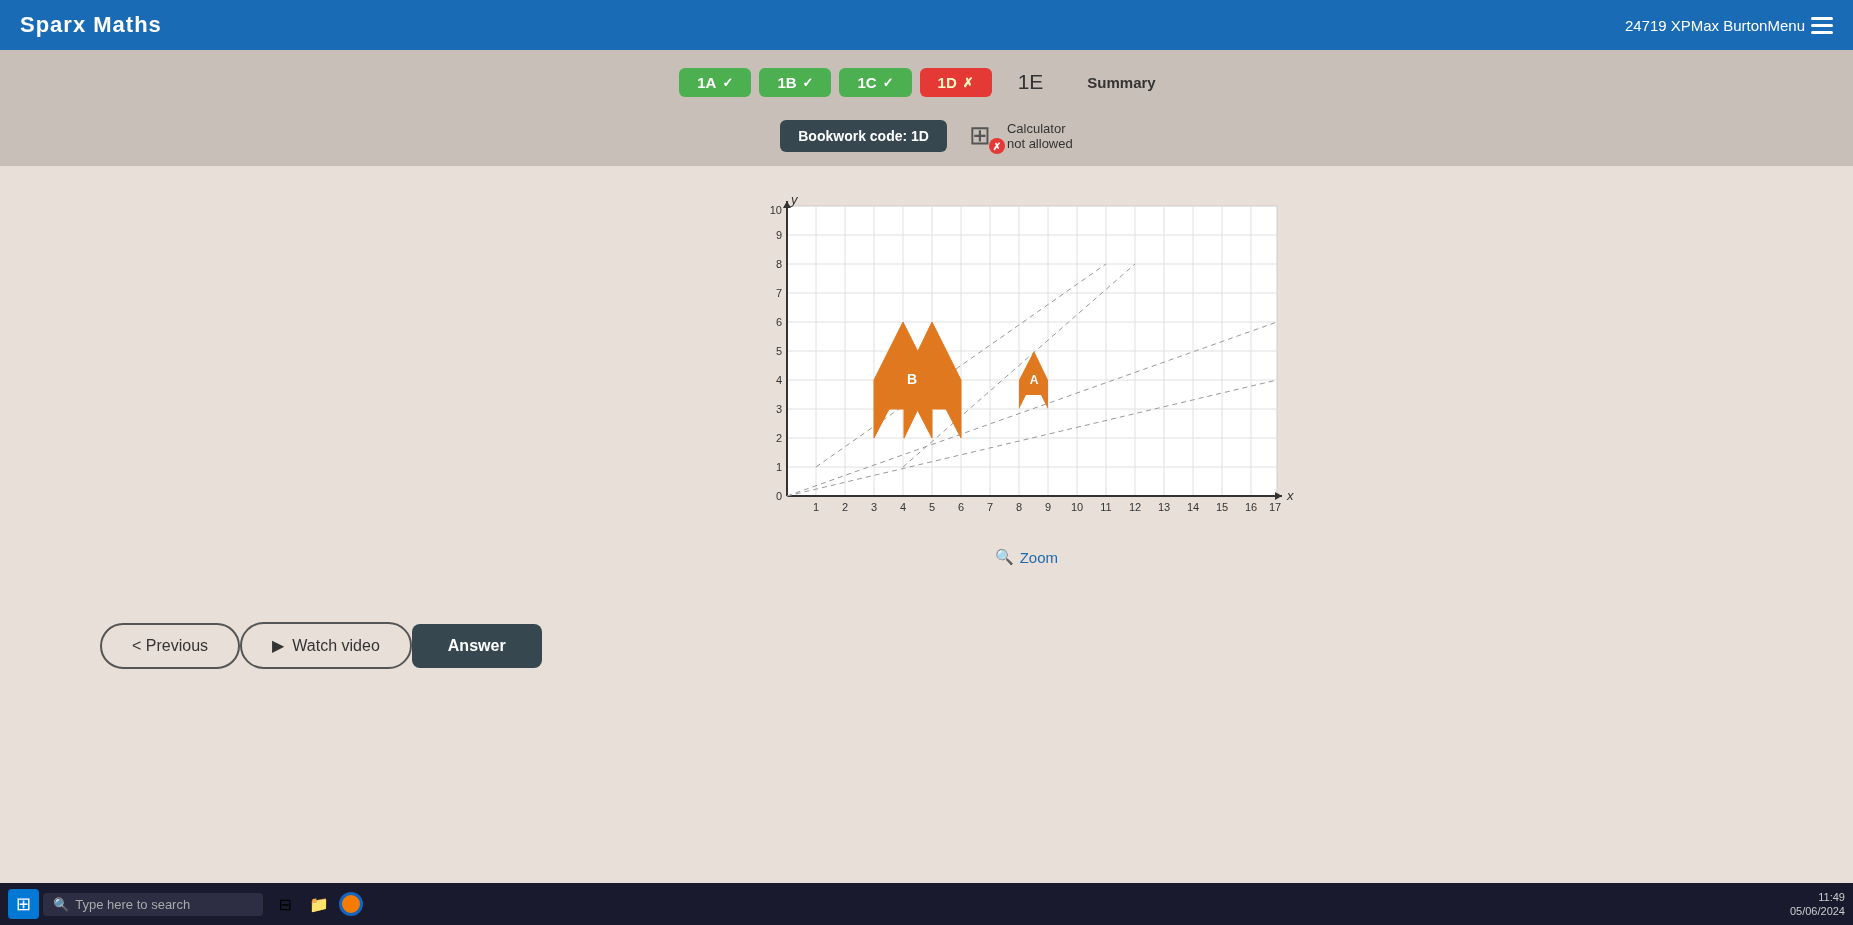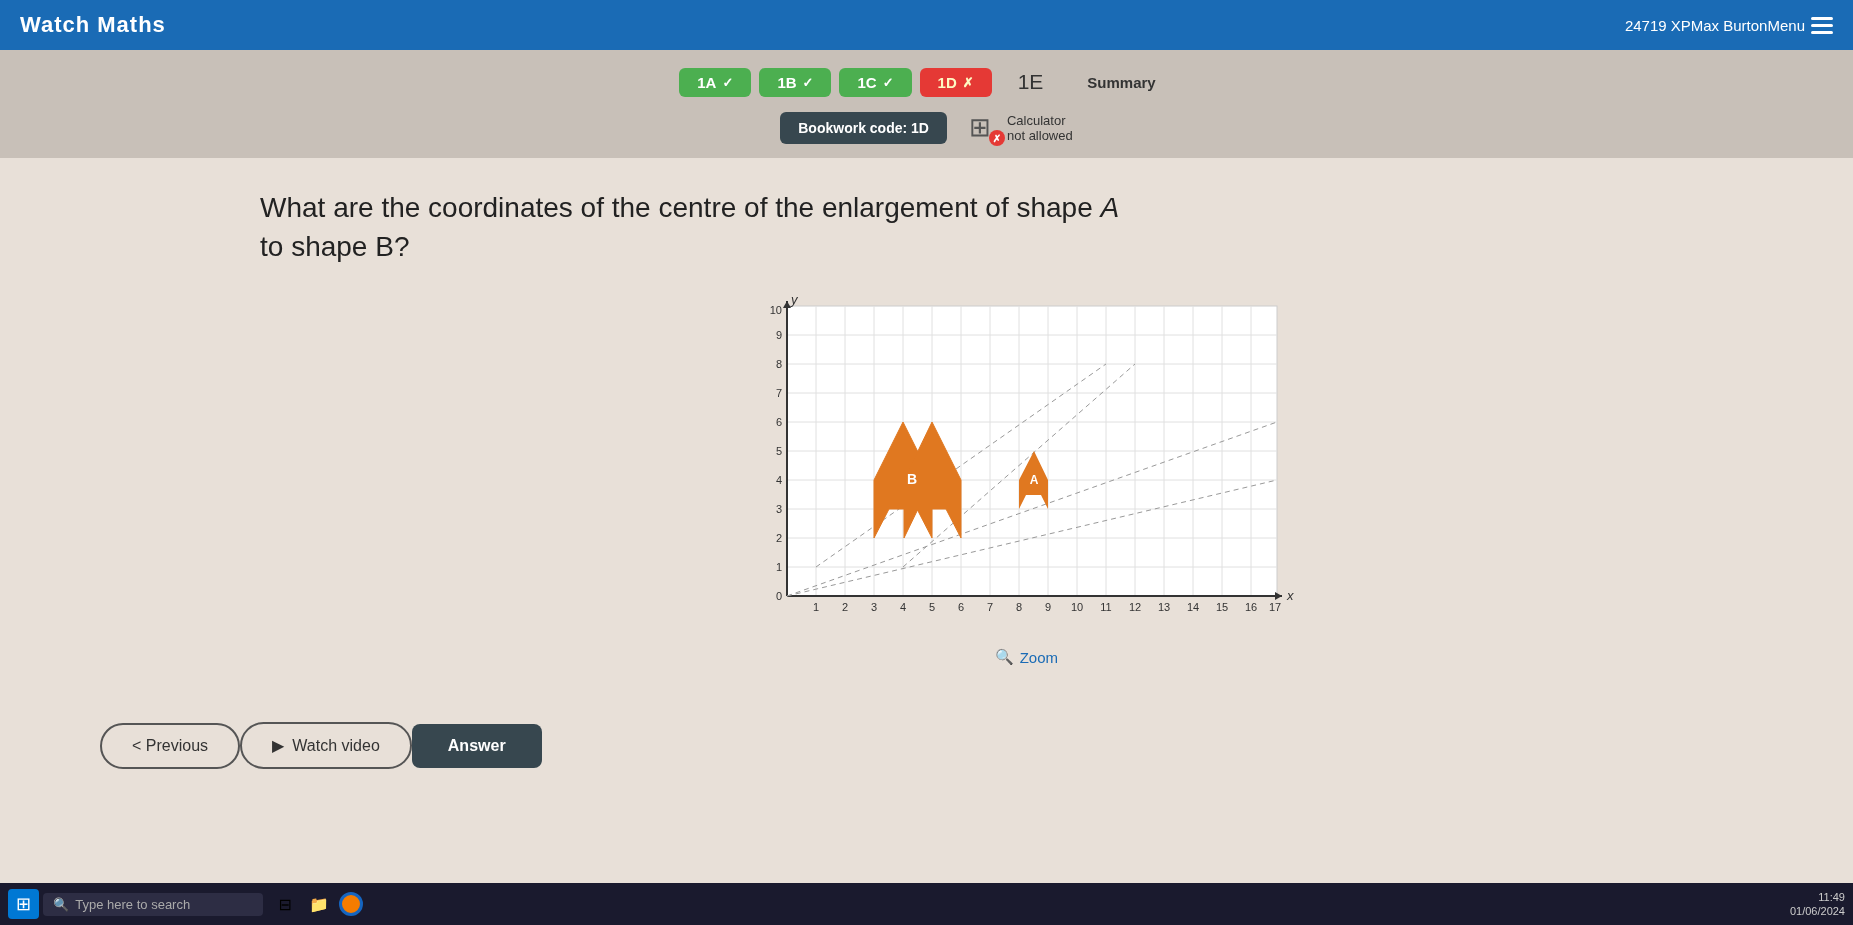--- a/index.html
+++ b/index.html
@@ -60,21 +60,21 @@
       background: #c8c0b8;
       padding: 14px 0 0 0;
       display: flex;
       flex-direction: column;
       align-items: center;
     }
     .tabs-row {
       display: flex;
       align-items: center;
       gap: 8px;
-      margin-bottom: 12px;
+      margin-bottom: 20px;
     }
     .tab {
       padding: 6px 18px;
       border-radius: 6px;
       font-size: 15px;
       font-weight: 600;
       cursor: pointer;
       display: flex;
       align-items: center;
       gap: 6px;
@@ -288,21 +288,21 @@
     }
     .taskbar-time {
       text-align: right;
       line-height: 1.3;
     }
   </style>
 </head>
 <body>
 
 <div class="top-bar">
-  <div class="top-bar-logo">Watch Maths</div>
+  <div class="top-bar-logo">Sparx Maths</div>
   <div class="top-bar-right">
     <span>24719 XP</span>
     <span>Max Burton</span>
     <div class="menu-btn">
       <span>Menu</span>
       <div class="hamburger">
         <span></span>
           <span></span>
           <span></span>
       </div>
@@ -344,24 +344,20 @@
       </div>
       <div>
         <div>Calculator</div>
         <div>not allowed</div>
       </div>
     </div>
   </div>
 </div>
 
 <div class="main-content">
-  <div class="question-text">
-    <span>What are the coordinates of the centre of the enlargement of shape <em>A</em></span><br>
-    <span>to shape B?</span>
-  </div>
 
   <div class="graph-container">
     <div class="graph-svg-wrapper">
       <svg width="560" height="340" viewBox="0 0 560 340">
 
         <rect x="40" y="10" width="490" height="290" fill="white" stroke="#ccc"></rect>
 
         <g stroke="#e0e0e0" stroke-width="1">
           <line x1="69" y1="10" x2="69" y2="300"></line>
           <line x1="98" y1="10" x2="98" y2="300"></line>
@@ -510,16 +506,16 @@
     <span>Type here to search</span>
   </div>
   <div class="taskbar-icons">
     <div class="taskbar-icon">⊟</div>
     <div class="taskbar-icon" style="color:#4fc3f7;">📁</div>
     <div class="taskbar-icon" style="background:#f57c00; border-radius:50%; width:24px; height:24px; border: 3px solid #1565c0;"></div>
   </div>
   <div class="taskbar-right">
     <div class="taskbar-time">
       <div>11:49</div>
-      <div>01/06/2024</div>
+      <div>05/06/2024</div>
     </div>
   </div>
 </div>
 
 </body></html>

